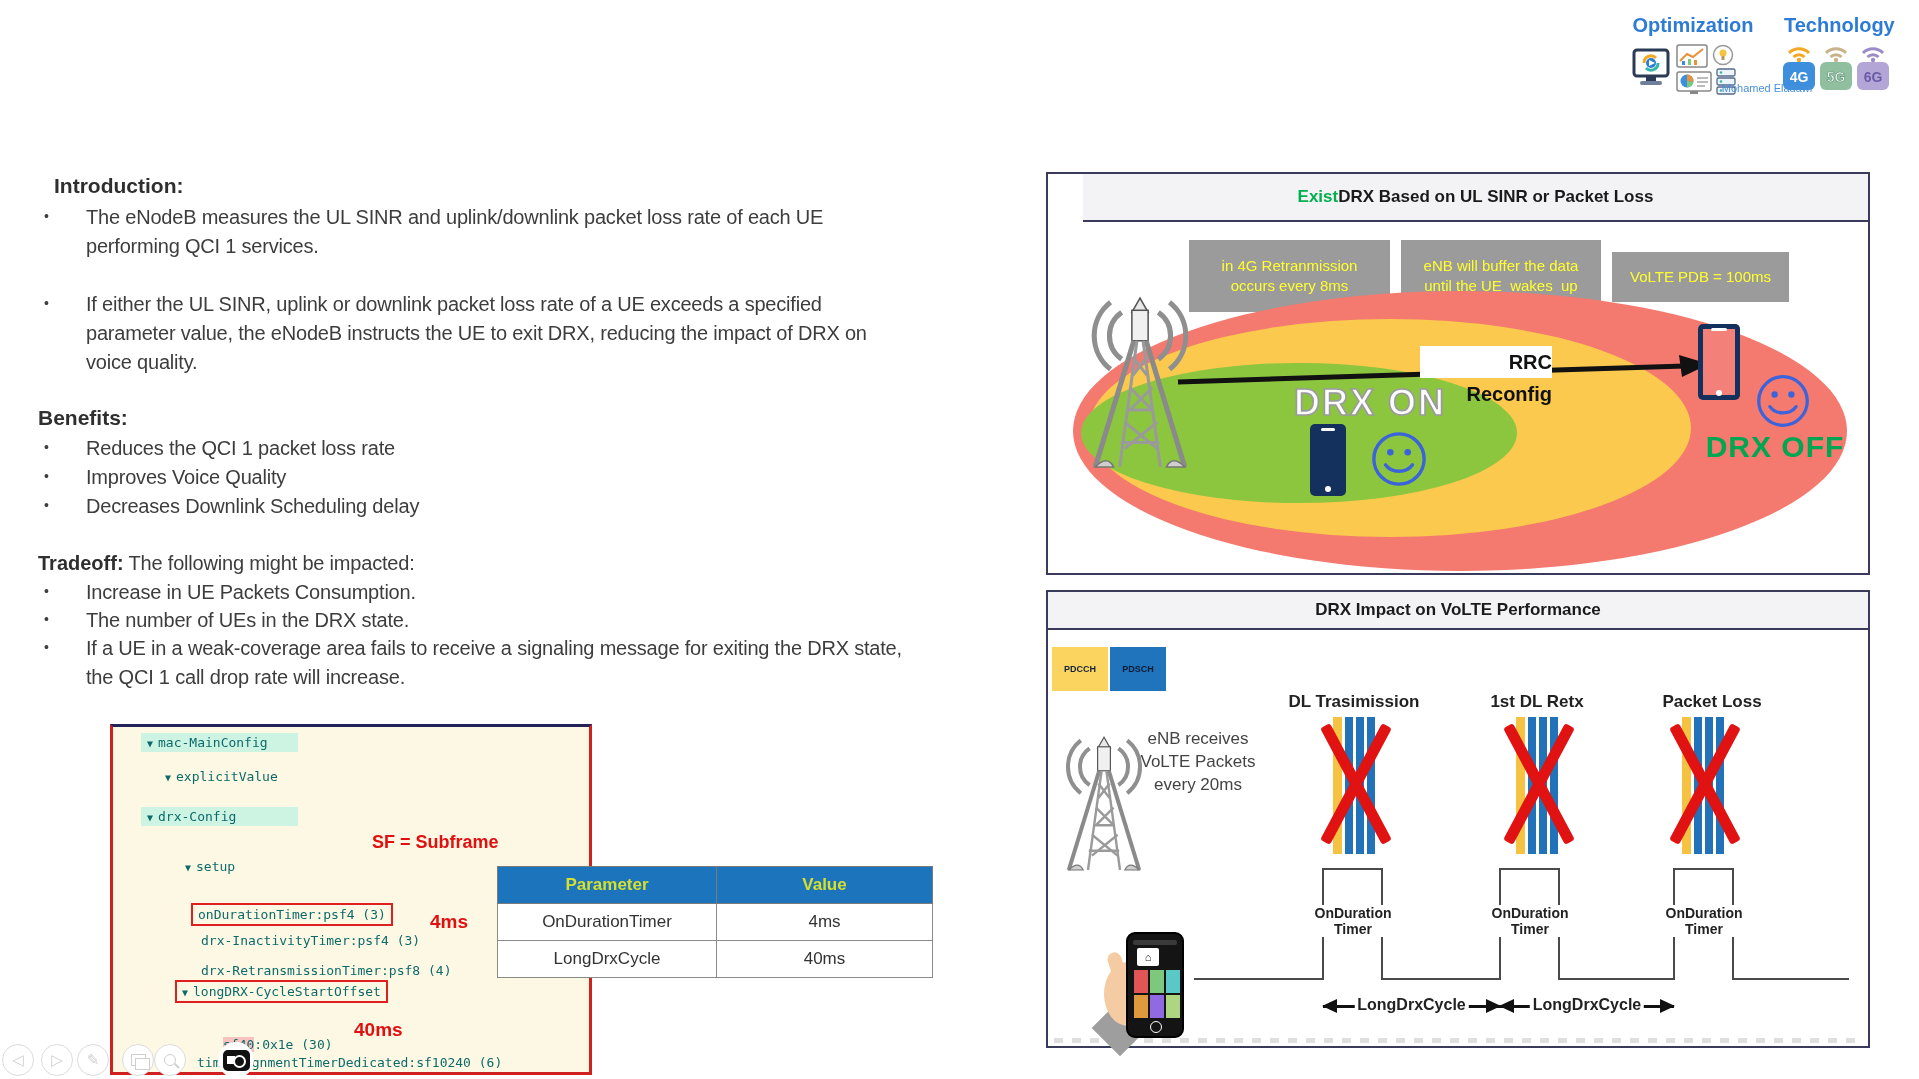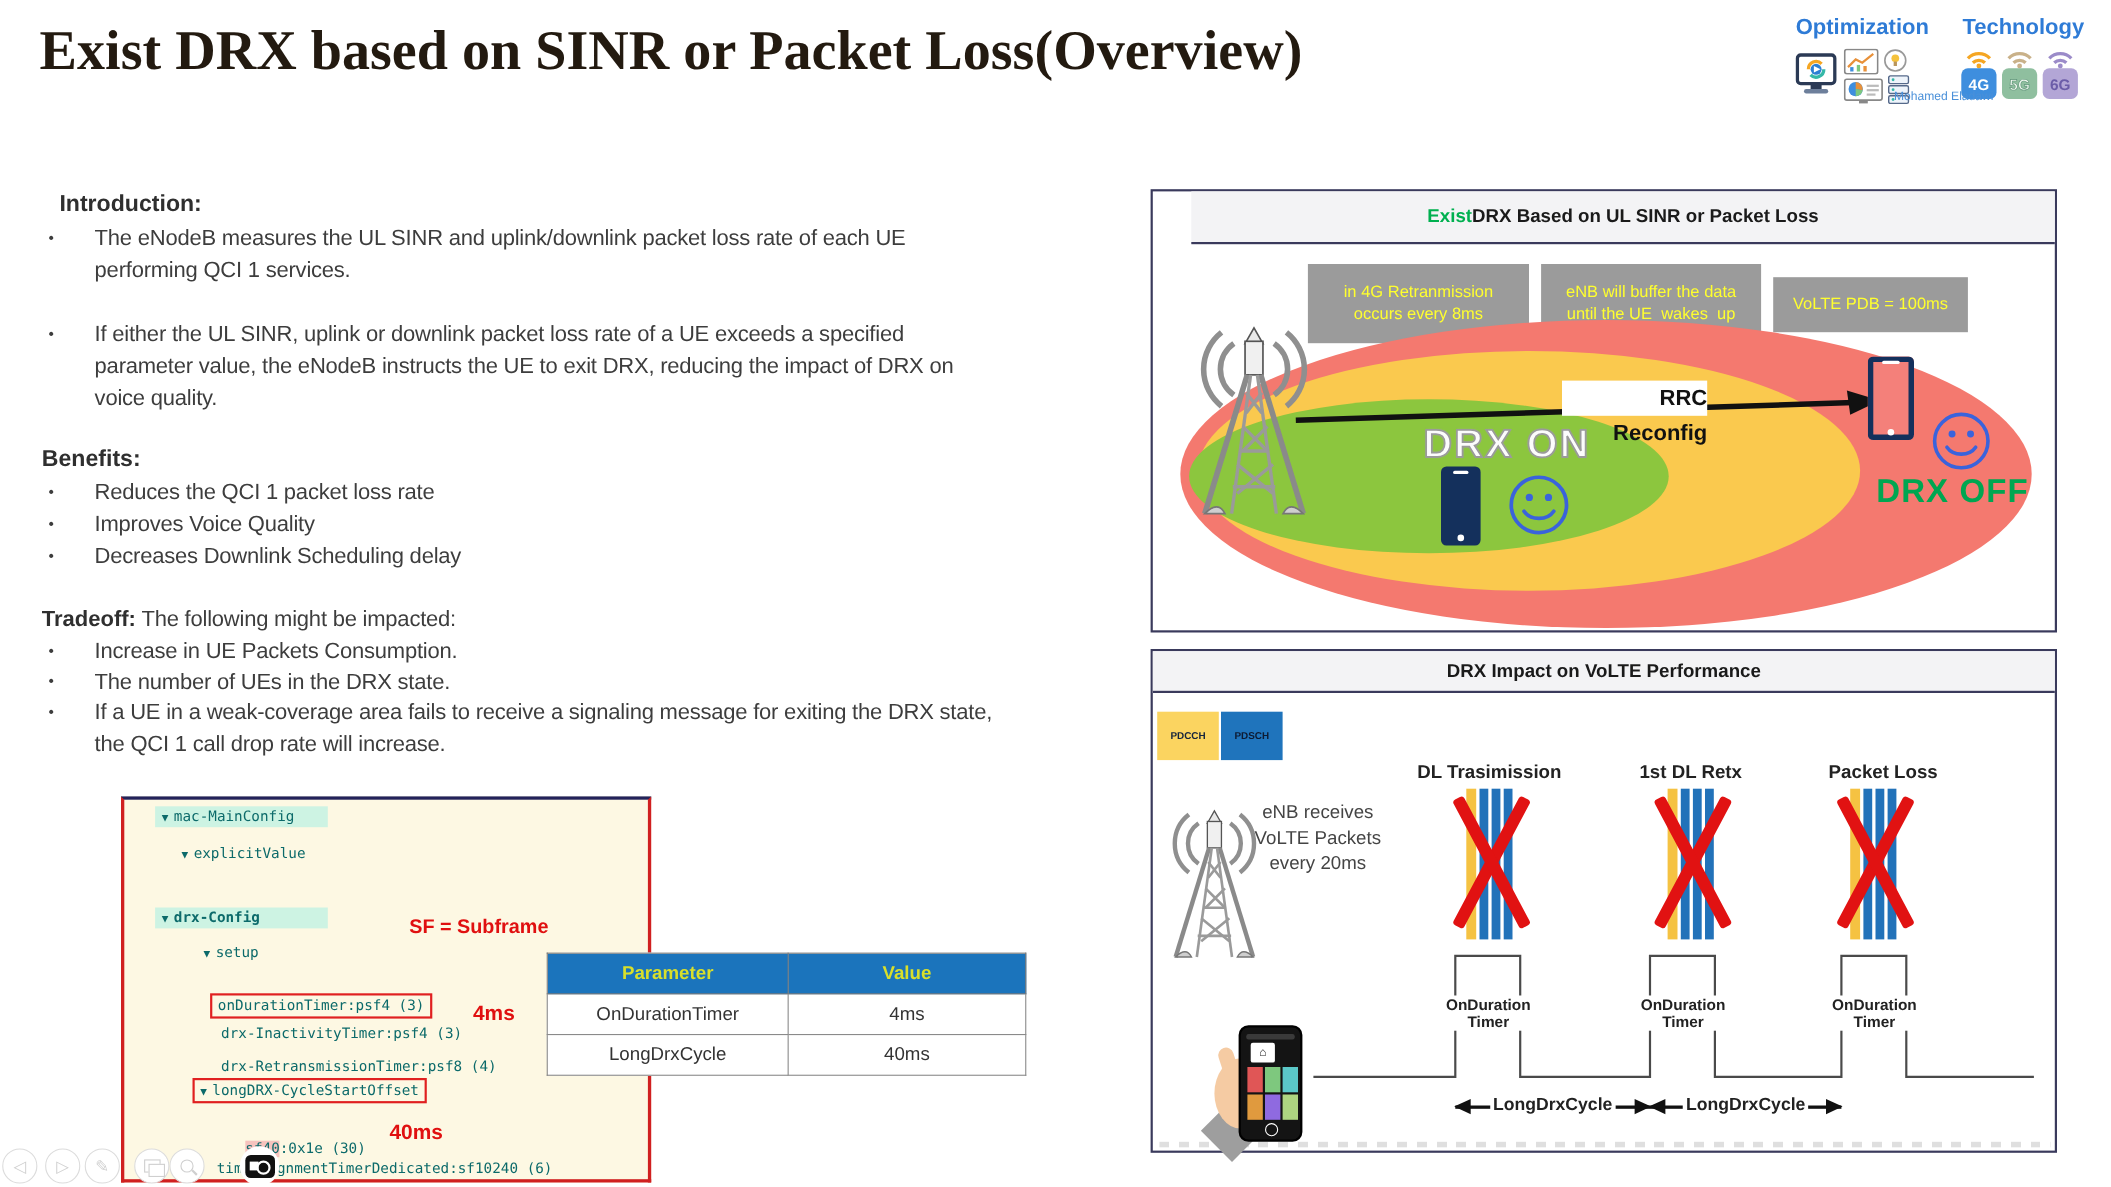--- a/index.html
+++ b/index.html
@@ -69,21 +69,20 @@
   .slideico::after{content:"";position:absolute;left:3px;top:3px;width:13px;height:10px;border:1.5px solid #cfcfcf;background:#fff;}
   .magico{position:relative;width:10px;height:10px;border:1.5px solid #cfcfcf;border-radius:50%;}
   .magico::after{content:"";position:absolute;left:9px;top:10px;width:6px;height:1.5px;background:#cfcfcf;transform:rotate(45deg);}
   .hand-part{position:absolute;background:#F5CBA3;}
 </style>
 </head>
 <body>
 
 <div id="slide">
 
-  <div class="abs title" style="left:36px;top:18px;width:1280px;">Exist DRX based on SINR or Packet Loss(Overview)</div>
 
   <div class="abs brandlbl" style="left:1628px;top:14px;width:130px;">Optimization</div>
   <div class="abs brandlbl" style="left:1784px;top:14px;width:110px;">Technology</div>
 
   <div class="abs" style="left:1632px;top:44px;width:125px;height:52px;">
     <svg class="abs" style="left:0;top:4px;" width="38" height="44" viewBox="0 0 38 44">
       <rect x="2" y="2" width="34" height="26" rx="3" fill="#ffffff" stroke="#2b3a55" stroke-width="3"></rect>
       <path d="M12 15 A7 7 0 0 1 24 10" fill="none" stroke="#F5A623" stroke-width="3"></path>
       <path d="M26 15 A7 7 0 0 1 14 20" fill="none" stroke="#35b8a8" stroke-width="3"></path>
       <circle cx="19" cy="15" r="5" fill="#2C7FD4"></circle>
@@ -176,21 +175,21 @@
   <div class="abs body" style="left:86px;top:634px;width:960px;">If a UE in a weak-coverage area fails to receive a signaling message for exiting the DRX state,
 the QCI 1 call drop rate will increase.</div>
 
   <div class="abs cfg" style="left:110px;top:724px;width:482px;height:351px;">
     <div class="abs mono mint" style="left:28px;top:6px;width:145px;">
       <span class="caret">▼</span><span>mac-MainConfig</span>
     </div>
     <div class="abs mono" style="left:52px;top:42px;">
       <span class="caret">▼</span><span>explicitValue</span>
     </div>
-    <div class="abs mono mint" style="left:28px;top:98px;width:145px;font-weight:bold;">
+    <div class="abs mono mint" style="left:28px;top:80px;width:145px;">
       <span class="caret">▼</span><span>drx-Config</span>
     </div>
     <div class="abs mono" style="left:72px;top:132px;">
       <span class="caret">▼</span><span>setup</span>
     </div>
     <div class="abs mono redbox" style="left:78px;top:176px;">
       <span>onDurationTimer:psf4 (3)</span>
     </div>
     <div class="abs mono" style="left:88px;top:206px;">drx-InactivityTimer:psf4 (3)</div>
     <div class="abs mono" style="left:88px;top:236px;">drx-RetransmissionTimer:psf8 (4)</div>

